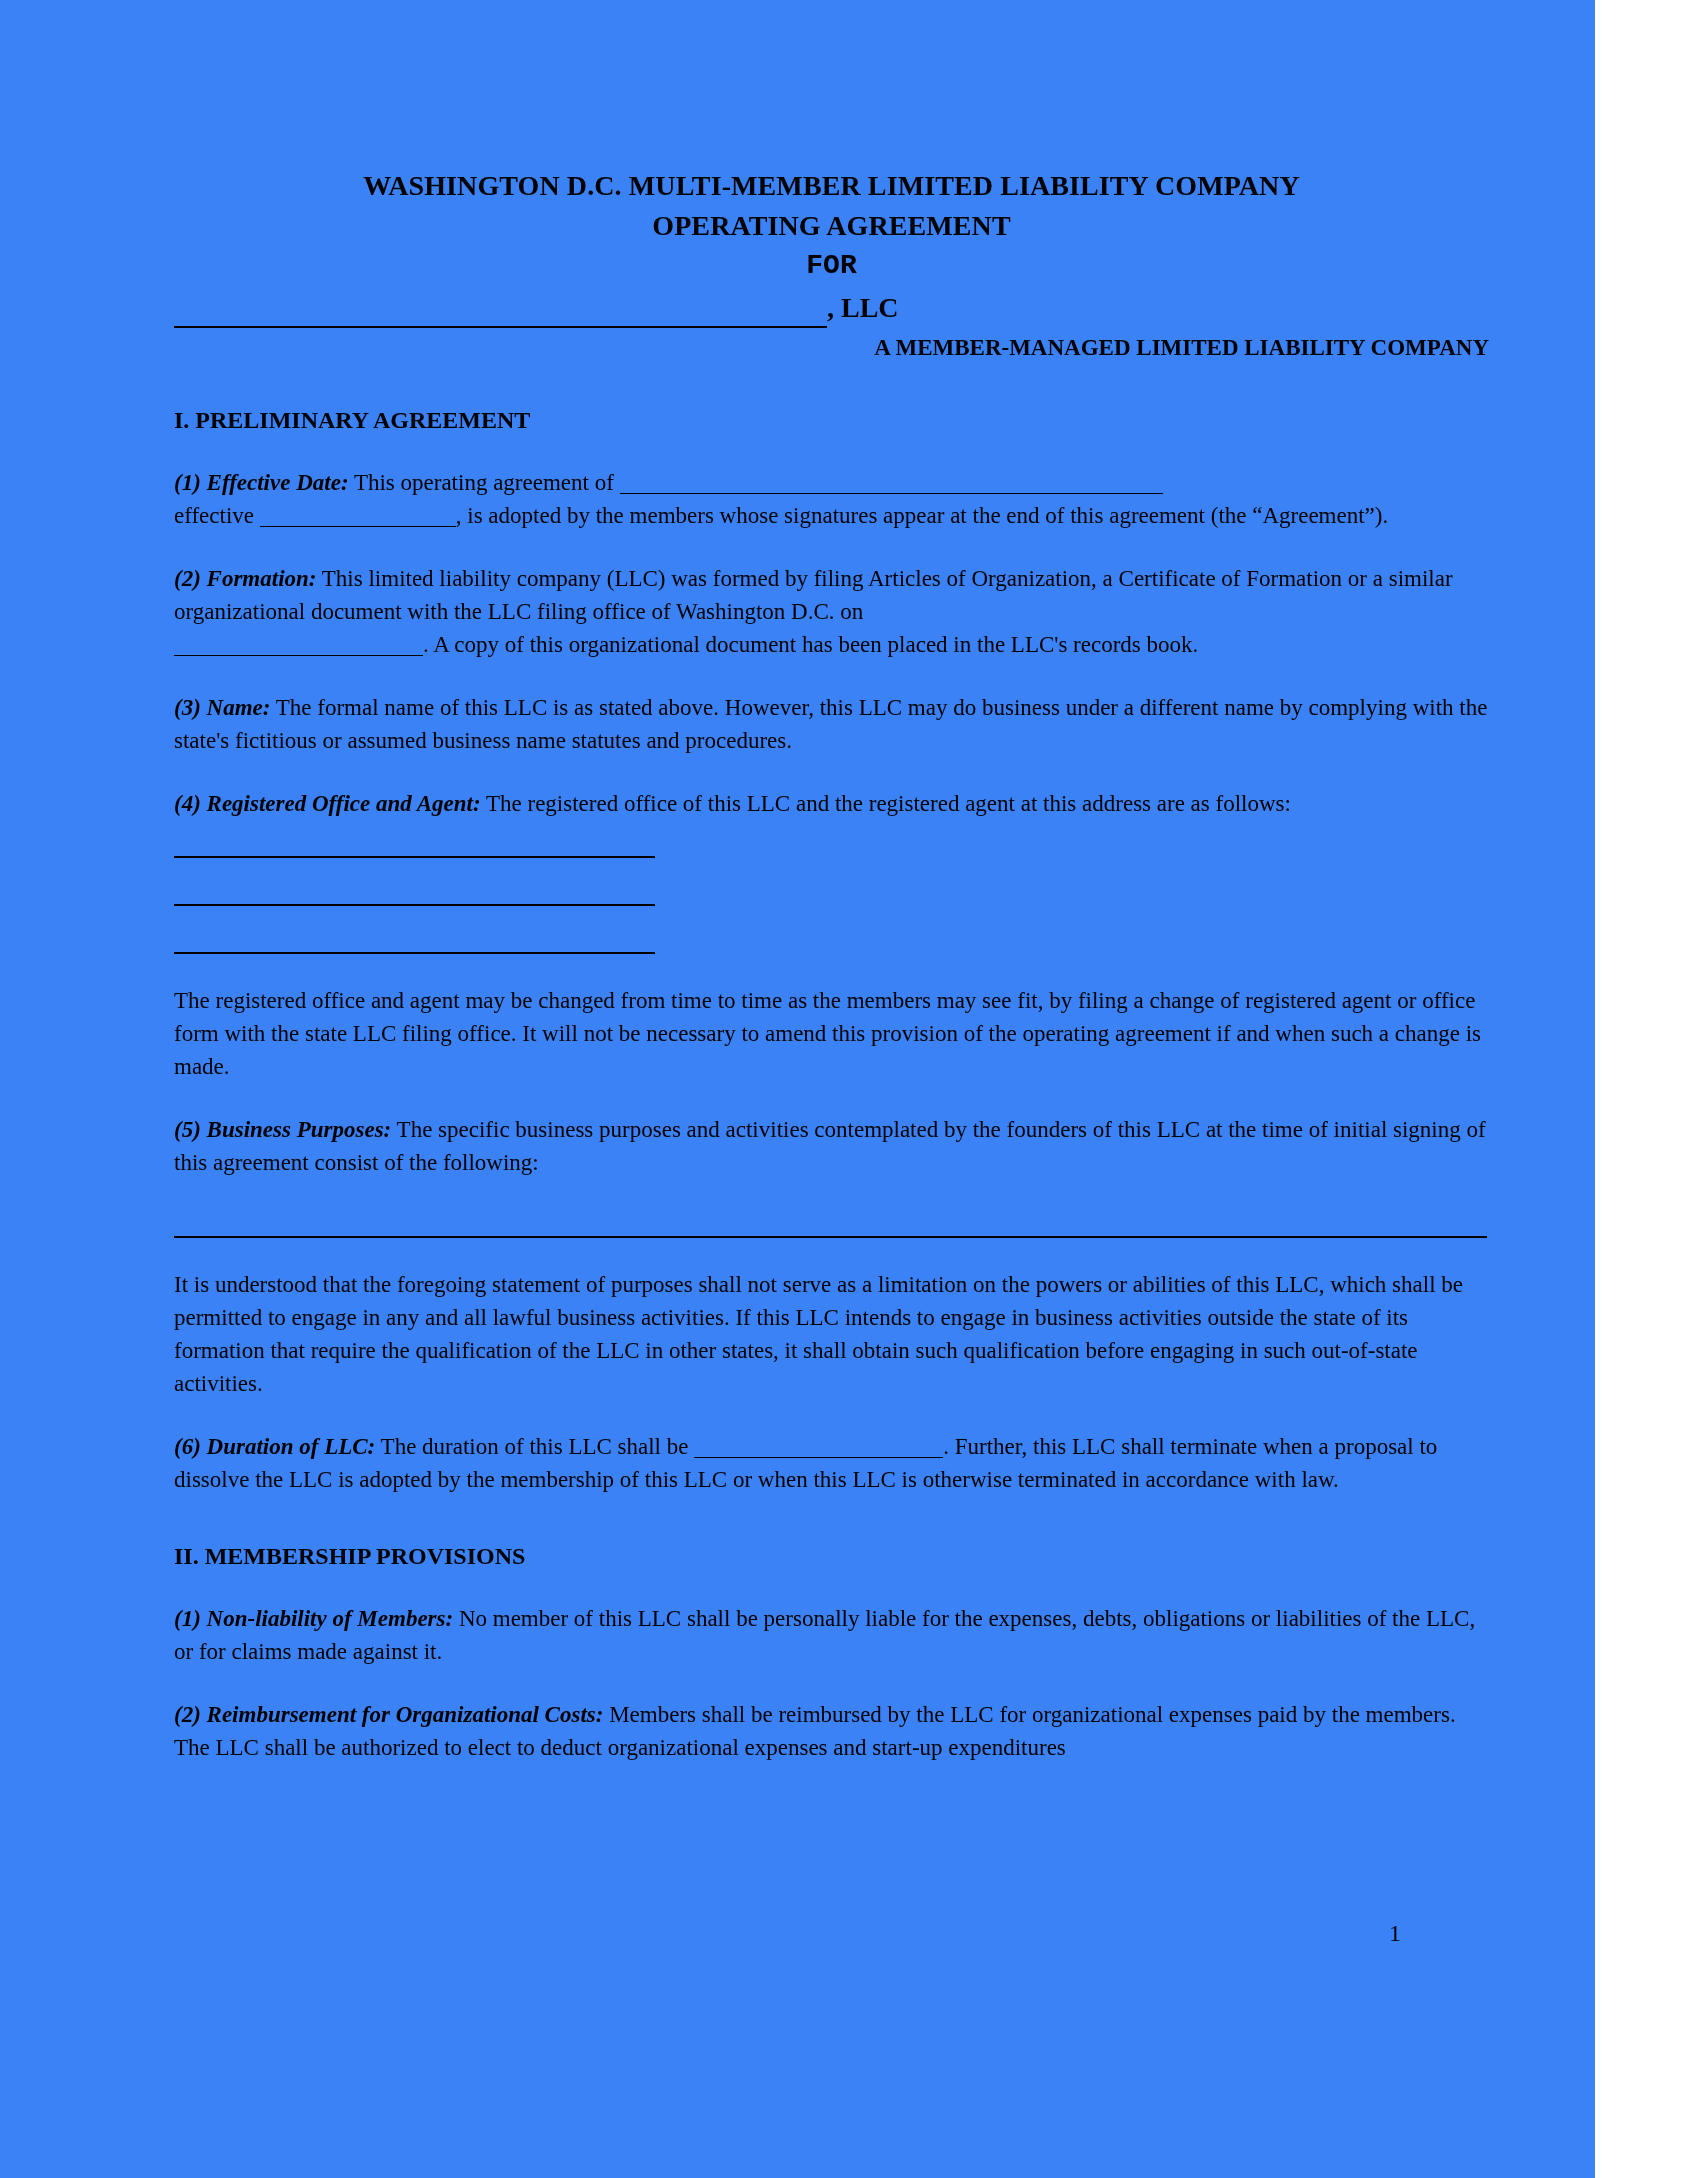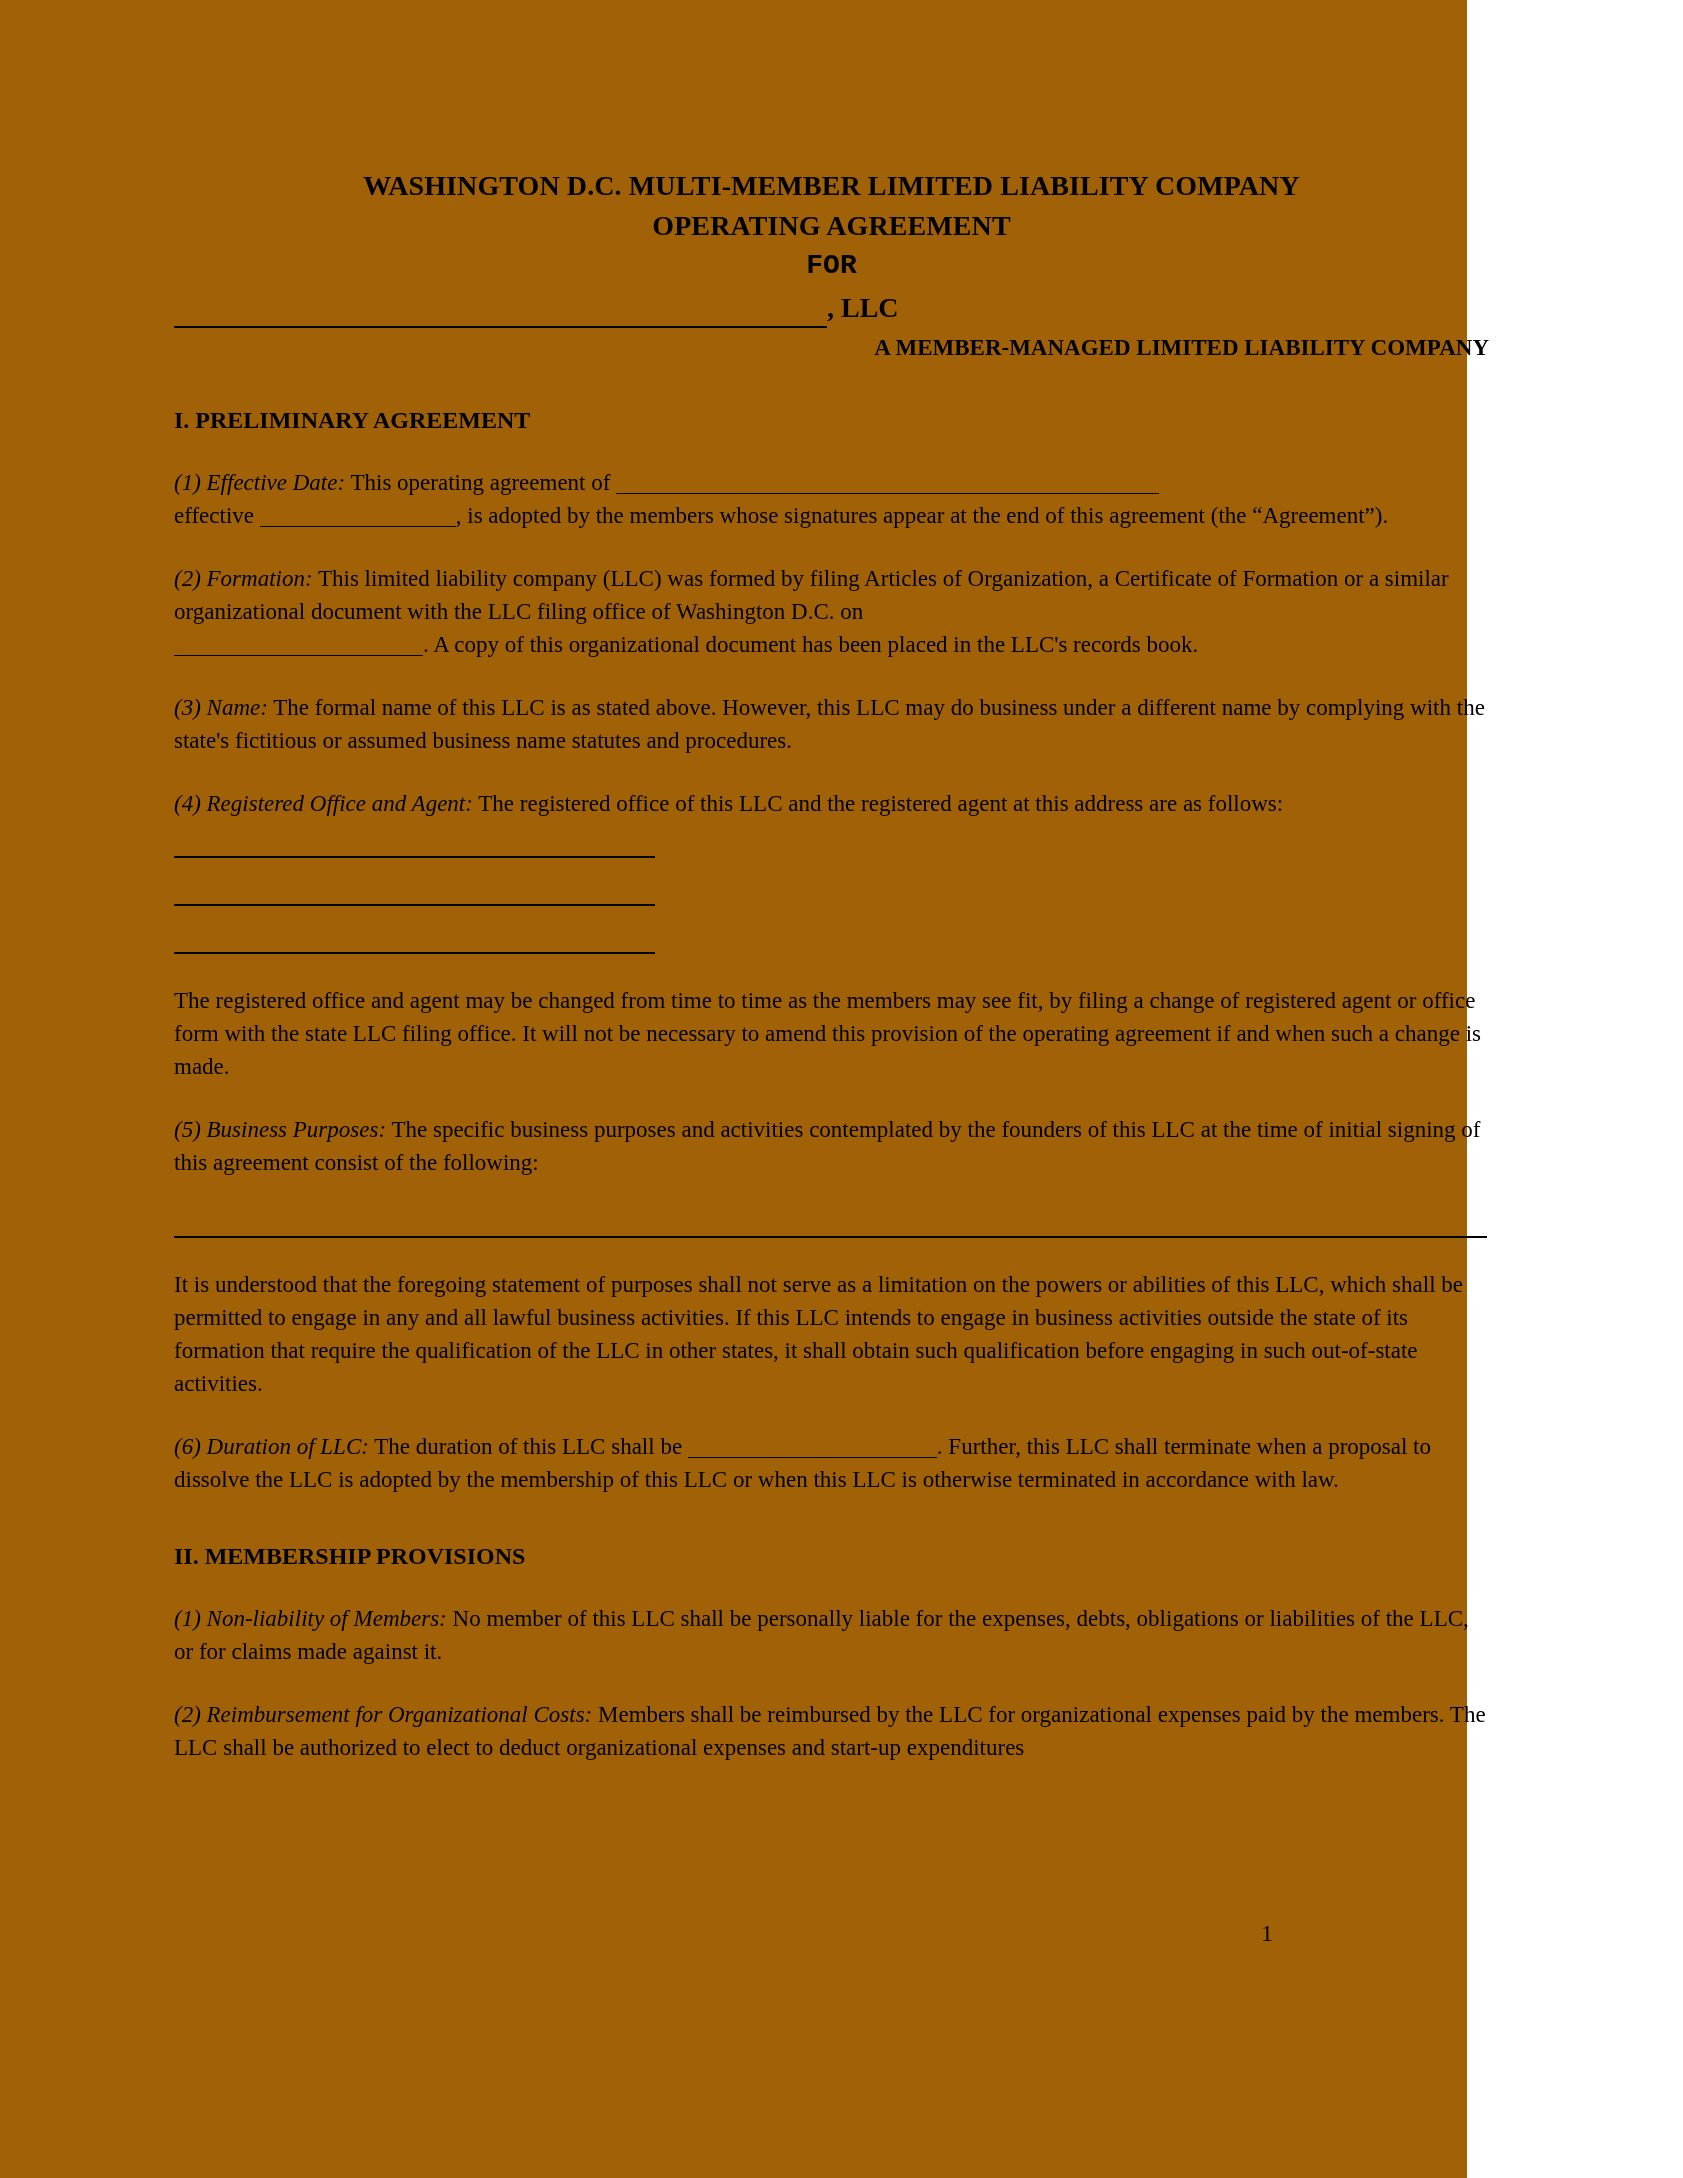--- a/index.html
+++ b/index.html
@@ -11,23 +11,23 @@
     width: 1683px;
     height: 2178px;
     font-family: "Liberation Serif", "DejaVu Serif", serif;
     color: #000000;
     position: relative;
     overflow: hidden;
   }
   .page {
     position: absolute;
     left: 0; top: 0;
-    width: 1467px;
+    width: 1595px;
     height: 2178px;
-    background: #a16207;
+    background: #3b82f6;
   }
   .content {
     position: absolute;
     left: 174px;
     top: 166px;
     width: 1315px;
   }
 
   
   .title-block {
@@ -77,21 +77,21 @@
   
   p.para {
     font-size: 23px;
     line-height: 33px;
     margin: 0;
     margin-top: 30px;
     text-align: left;
   }
   .run-in {
     font-style: italic;
-    font-weight: normal;
+    font-weight: bold;
   }
 
   
   .blank {
     display: inline-block;
     border-bottom: 1.6px solid #000;
     vertical-align: -4px;
     height: 20px;
   }
   .blank-xl  { width: 543px; }

